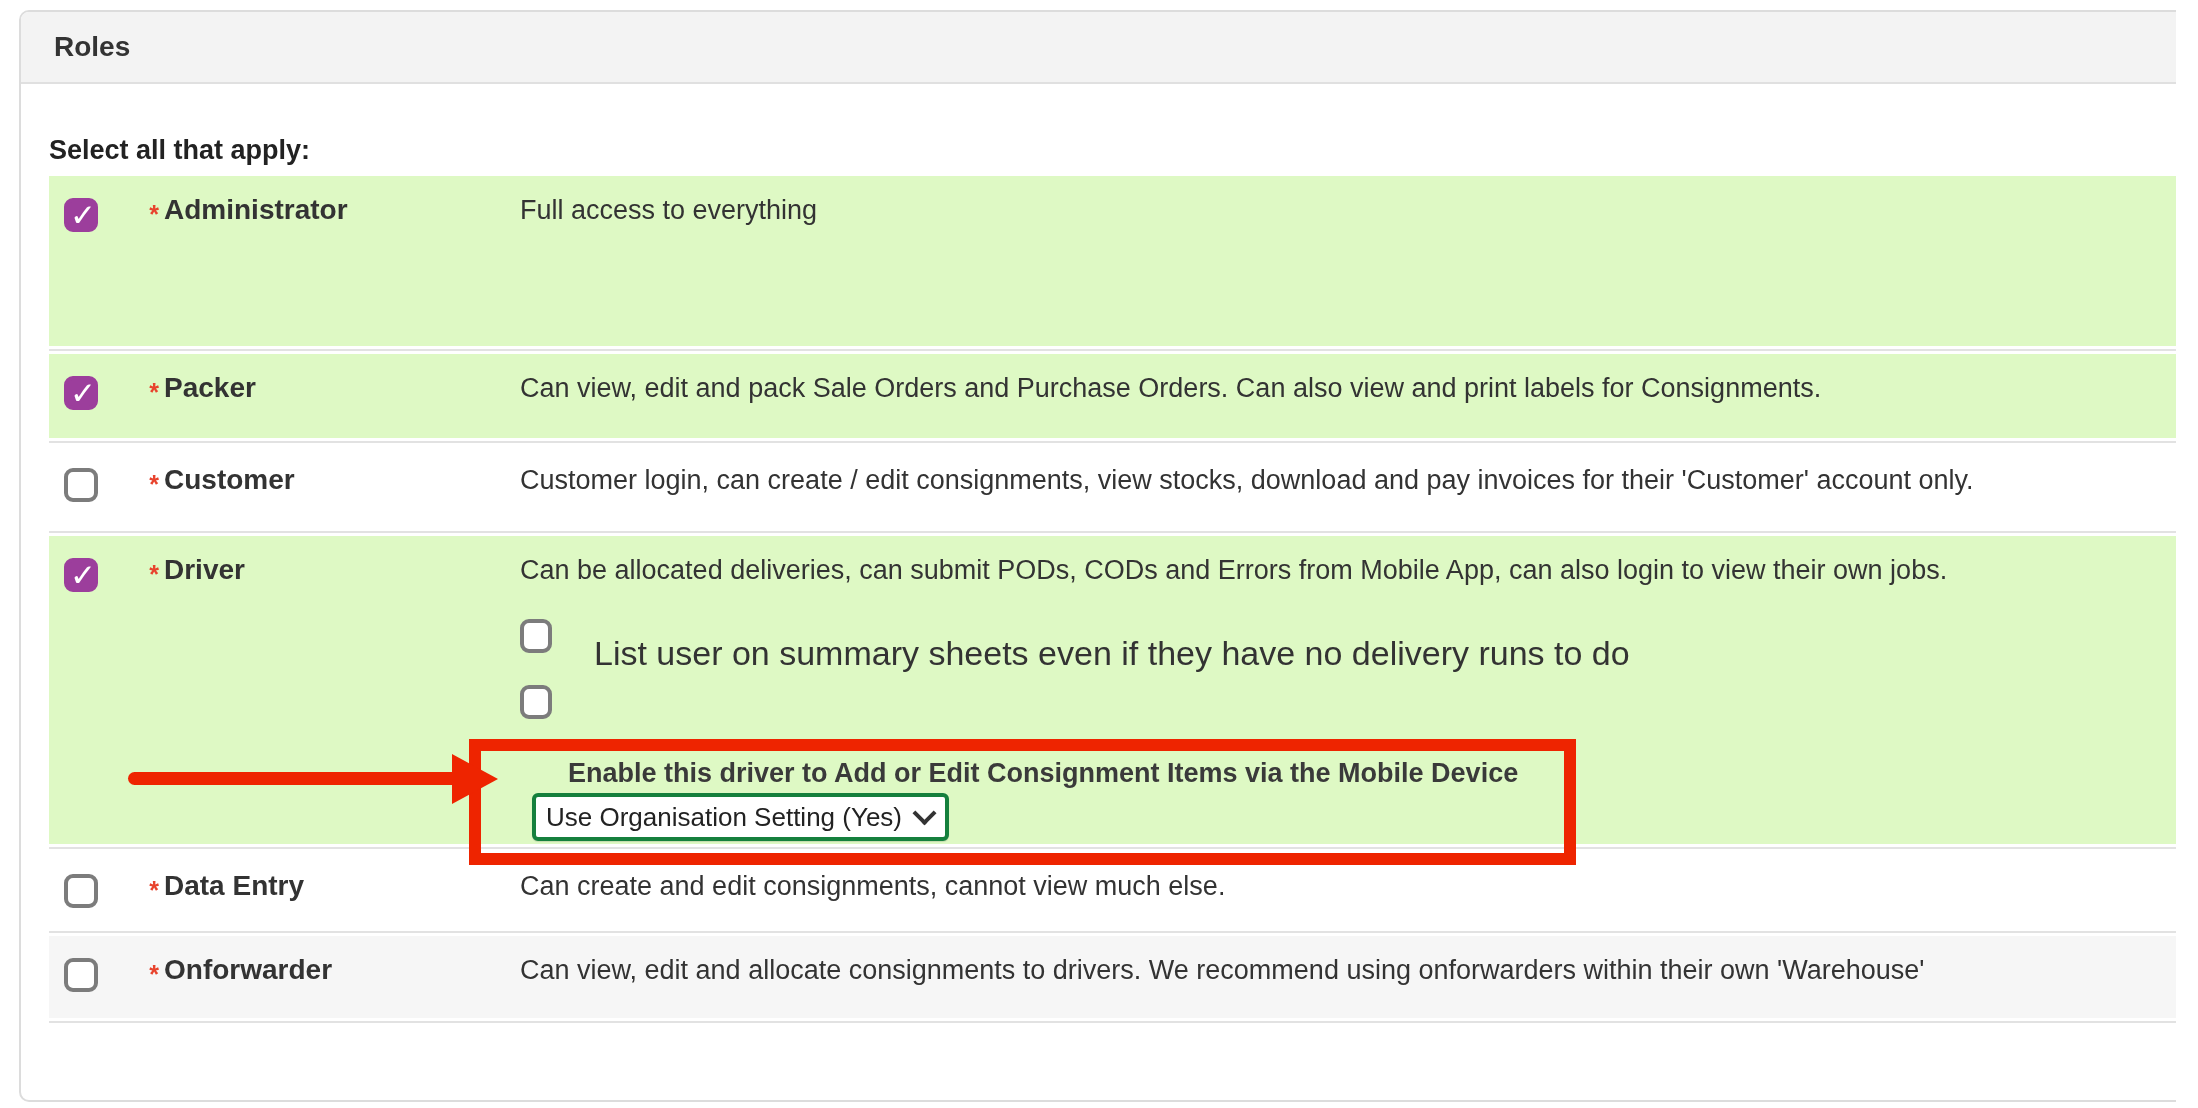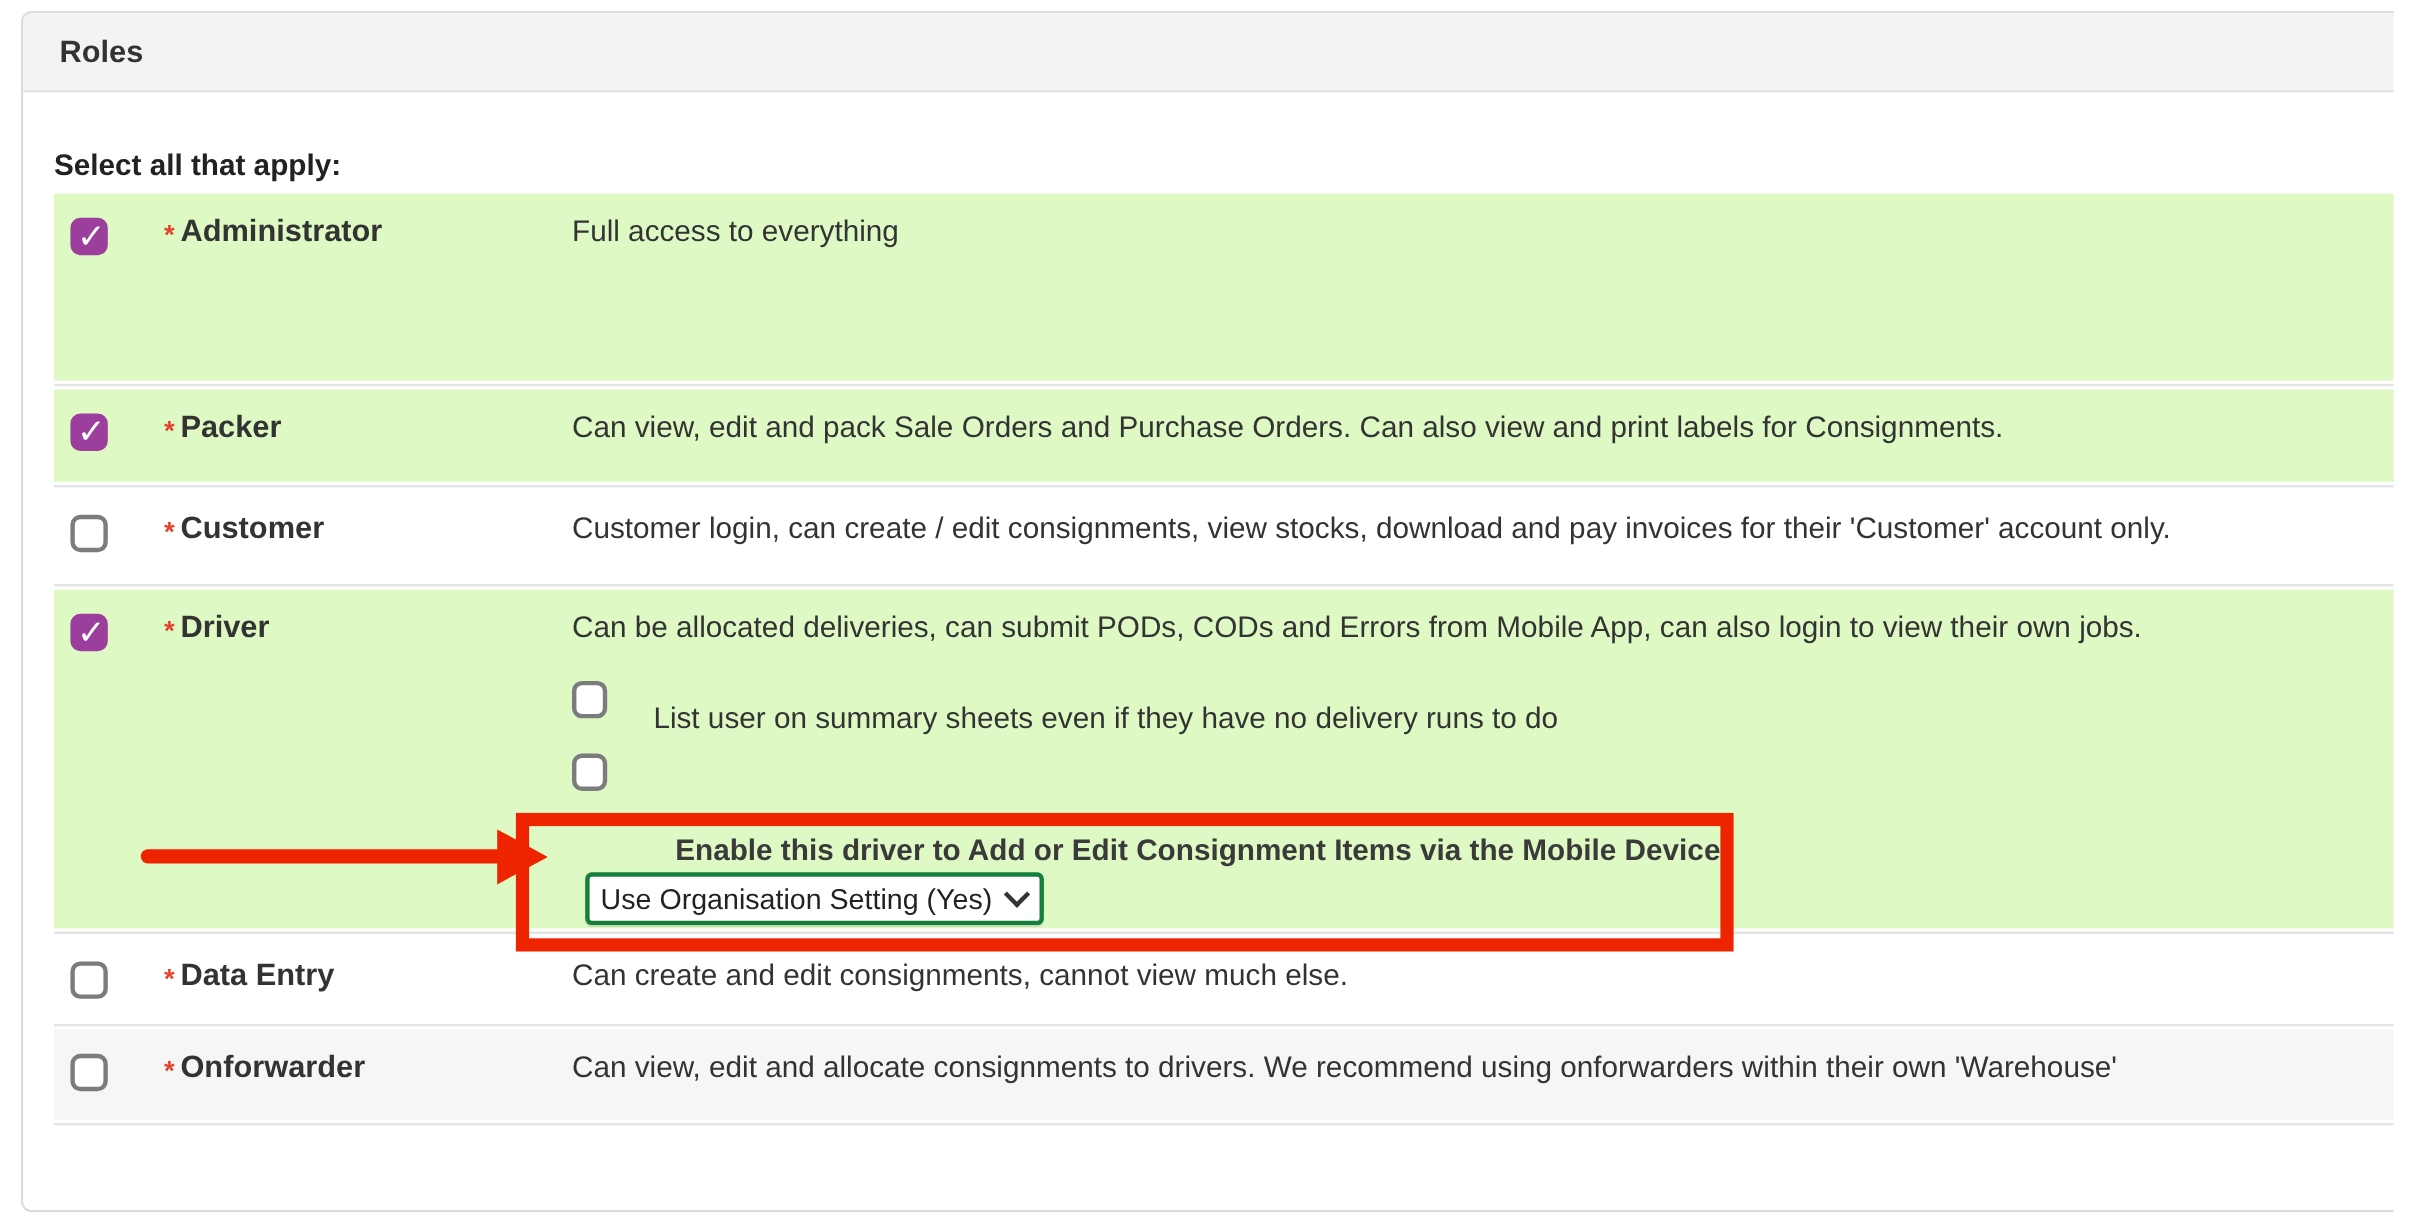--- a/index.html
+++ b/index.html
@@ -42,29 +42,29 @@
   }
   .req{ width:20px; margin-left:46px; margin-top:8px; color:#e8432d;
         font-size:25px; font-weight:bold; flex:none; text-align:center; }
   .rname{ width:356px; margin-top:2px; font-size:28px; font-weight:bold;
           color:#333; flex:none; line-height:32px; }
   .rdesc{ flex:1; margin-top:2px; font-size:27px; color:#333; line-height:32px; }
 
   .opt{ display:flex; align-items:center; margin-top:16px; }
   .cb2{ width:32px; height:34px; border:4px solid #7c7c7c; border-radius:9px;
         background:#fff; box-sizing:border-box; flex:none; cursor:pointer; }
-  .opt-label{ margin-left:42px; font-size:27px; color:#333;margin-top:35px; }
+  .opt-label{ margin-left:42px; font-size:34px; color:#333;margin-top:35px; }
 
   .hl-box{
     margin-top:20px; margin-left:-51px; width:1107px;
     border:12px solid #ee2400; box-sizing:border-box;
     padding:6px 0 12px 51px; background:transparent;
   }
   .hl-title{ margin-left:36px; font-size:27px; font-weight:bold; color:#3a3a3a;
-             line-height:32px; white-space:nowrap;text-align:right; }
+             line-height:32px; white-space:nowrap; }
   .selectbox{
     margin-top:4px; display:inline-flex; align-items:center; height:40px;
     background:#fff; border:4px solid #15803d; border-radius:6px;
     padding:0 12px 0 10px; font-size:26px; color:#222; gap:14px;
     box-shadow:0 1px 1px rgba(0,0,0,0.12); cursor:pointer; white-space:nowrap;
   }
   .chevron{ width:13px; height:13px; border-right:4px solid #333; border-bottom:4px solid #333;
             transform:rotate(45deg) translate(-3px,-3px); }
 
   .arrow-shaft{ position:absolute; left:128px; top:772px; width:332px; height:13px;

